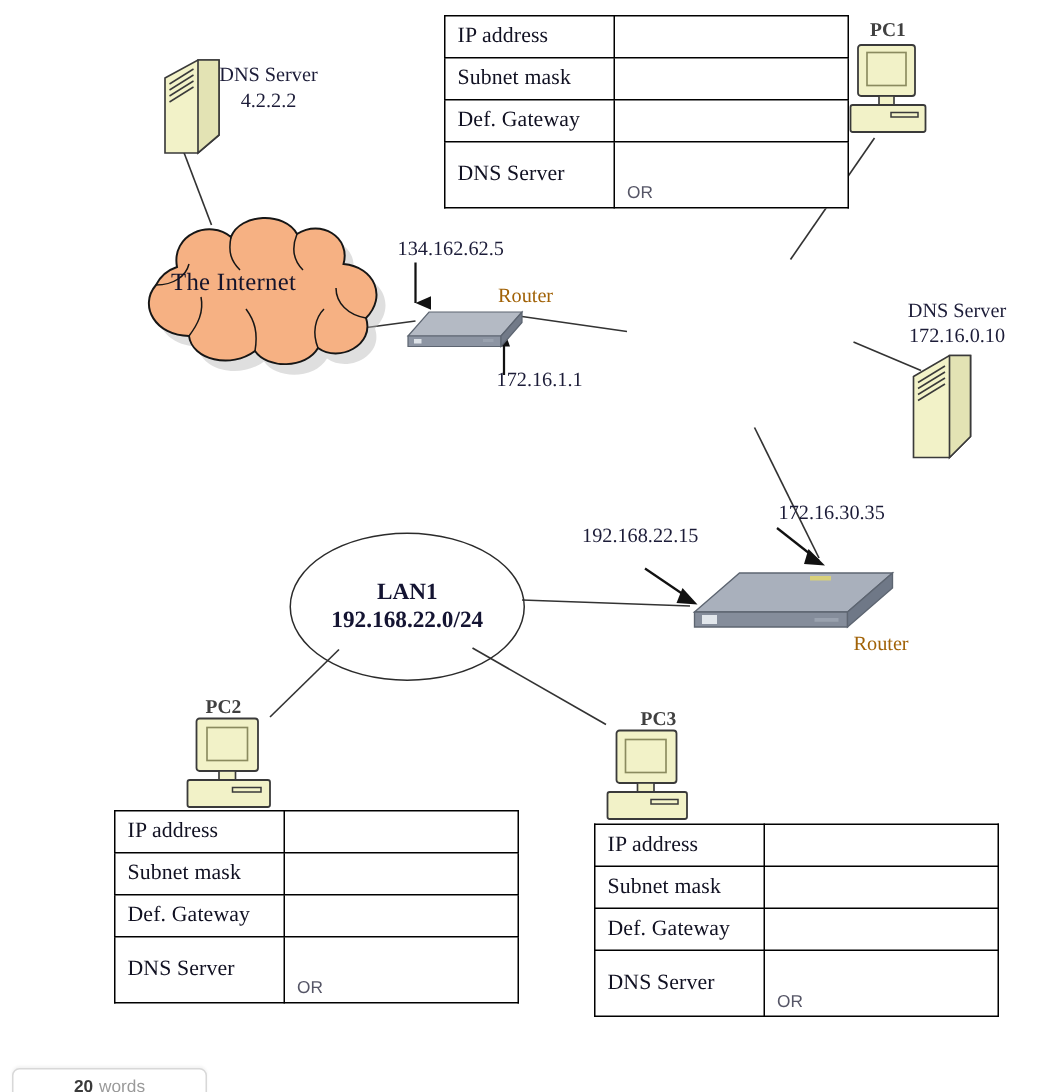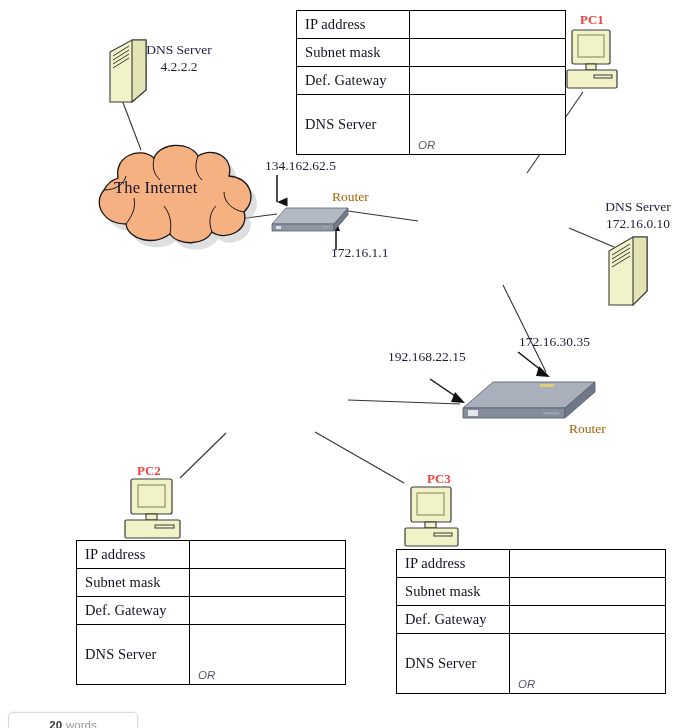--- a/index.html
+++ b/index.html
@@ -34,25 +34,24 @@
     white-space:nowrap;
     letter-spacing:.1px;
   }
   .cfg-table td.val{
     width:147px;
   }
   .cfg-table tr.dns td{height:40px;}
   .cfg-table tr.dns td.lbl{vertical-align:middle;}
   .cfg-table tr.dns td.val{
     vertical-align:bottom;
-    padding:16px 0 3px 8px;
+    padding:0 0 3px 8px;
     font-family:"Liberation Sans", sans-serif;
     font-size:11.5px;
     color:#555566;
-    font-style:italic;
   }
 
   
   .cloud-wrap{position:absolute;}
   .cloud-label{
     position:absolute;
     font-family:"Liberation Serif", serif;
     font-weight:normal;
     font-size:16.5px;
     color:#13132b;
@@ -91,21 +90,21 @@
     color:#1c1c38;
     white-space:nowrap;
     line-height:1.25;
   }
   .dlabel.center{text-align:center;}
   .pc-name{
     position:absolute;
     font-family:"Liberation Serif", serif;
     font-size:13px;
     font-weight:bold;
-    color:#ef4444;
+    color:#404040;
     white-space:nowrap;
   }
   .router-name{
     position:absolute;
     font-family:"Liberation Serif", serif;
     font-size:13.5px;
     color:#a16207;
     white-space:nowrap;
     margin-left:36px;
   }
@@ -294,20 +293,24 @@
       <polygon points="8,36 38,10 140,10 110,36" fill="#A9B0BC" stroke="#5d6571" stroke-width=".9"></polygon>
       <polygon points="8,36 110,36 110,46 8,46" fill="#858D9B" stroke="#5d6571" stroke-width=".9"></polygon>
       <polygon points="110,36 140,10 140,20 110,46" fill="#6F7887" stroke="#5d6571" stroke-width=".9"></polygon>
       <rect x="85" y="12" width="14" height="3" fill="#D8D07A"></rect>
       <rect x="13" y="38" width="10" height="6" fill="#E2E7EC"></rect>
       <rect x="88" y="40" width="16" height="2.5" fill="#9AA2AF"></rect>
     </svg>
   </div>
   <div class="router-name" style="left:533px; top:421px;">Router</div>
 
+  <div class="oval" style="left:193px; top:355px; width:155px; height:97px;">
+    <div class="l1">LAN1</div>
+    <div class="l2">192.168.22.0/24</div>
+  </div>
 
   <div class="pc-name" style="left:137px; top:463px;">PC2</div>
   <div class="pc" style="left:124px; top:478px;">
     <svg width="58" height="62" viewBox="0 0 58 62">
       <rect x="7" y="1" width="41" height="35" rx="2" fill="#F2F2C8" stroke="#3a3a3a" stroke-width="1.2"></rect>
       <rect x="14" y="7" width="27" height="22" fill="#F2F2C8" stroke="#8b8b5f" stroke-width="1.1"></rect>
       <rect x="22" y="36" width="11" height="6" fill="#F2F2C8" stroke="#3a3a3a" stroke-width="1.1"></rect>
       <rect x="1" y="42" width="55" height="18" rx="1.5" fill="#F2F2C8" stroke="#3a3a3a" stroke-width="1.2"></rect>
       <rect x="31" y="47" width="19" height="3" fill="#F2F2C8" stroke="#3a3a3a" stroke-width="1"></rect>
     </svg>

